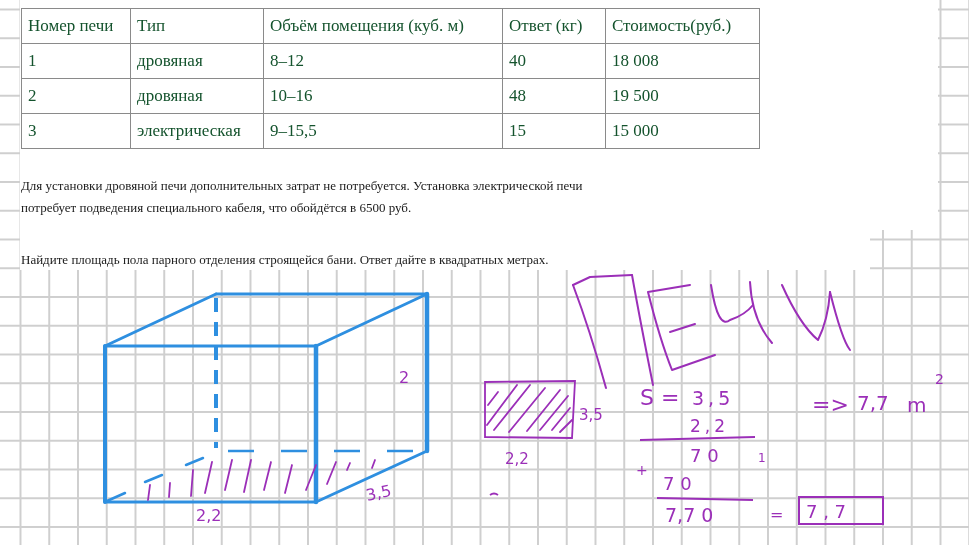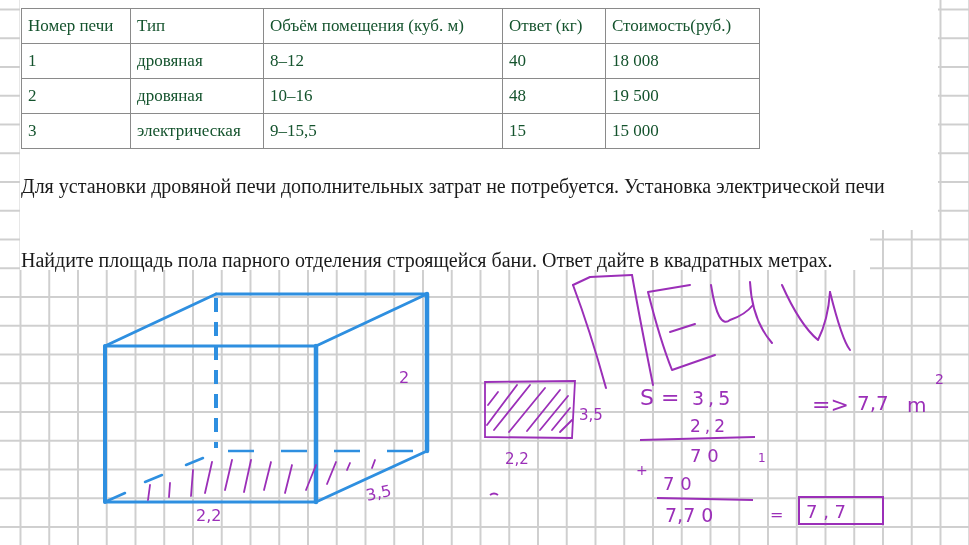--- a/index.html
+++ b/index.html
@@ -28,21 +28,21 @@
   table.stoves td, table.stoves th {
     border: 1.5px solid #8a8a8a;
     font-weight: normal; text-align: left;
     padding: 0 6px; height: 34px; white-space: nowrap;
   }
   table.stoves th { height: 34px; }
   .c1 { width: 96px; } .c2 { width: 120px; margin-top: 36px; } .c3 { width: 226px; }
   .c4 { width: 90px; } .c5 { width: 141px; }
 
   .para {
-    position: absolute; left: 21px; font-size: 20px; color: #1a1a1a;
+    position: absolute; left: 21px; font-size: 13px; color: #1a1a1a;
     line-height: 22px; white-space: nowrap;
   }
   .p1 { top: 175px; }
   .p2 { top: 249px; }
 
   svg.drawing { position: absolute; left: 0; top: 0; }
   .hw {
     font-family: "DejaVu Sans", sans-serif; fill: #9b2fb8;
   }
 </style>
@@ -80,20 +80,21 @@
     <td>электрическая</td>
     <td>9–15,5</td>
     <td>15</td>
     <td>15 000</td>
   </tr>
 </tbody>
   </table>
 
 <div class="para p1">
   <div>Для установки дровяной печи дополнительных затрат не потребуется. Установка электрической печи</div>
+  <div>потребует подведения специального кабеля, что обойдётся в 6500 руб.</div>
 </div>
 <div class="para p2">Найдите площадь пола парного отделения строящейся бани. Ответ дайте в квадратных метрах.</div>
 
 <svg class="drawing" width="969" height="545" viewBox="0 0 969 545">
 
   <g stroke="#2e8fe0" fill="none" stroke-linecap="round">
 
     <line x1="105" y1="346" x2="316" y2="346" stroke-width="3"></line>
     <line x1="105" y1="346" x2="105" y2="502" stroke-width="4"></line>
     <line x1="105" y1="502" x2="316" y2="502" stroke-width="3"></line>

